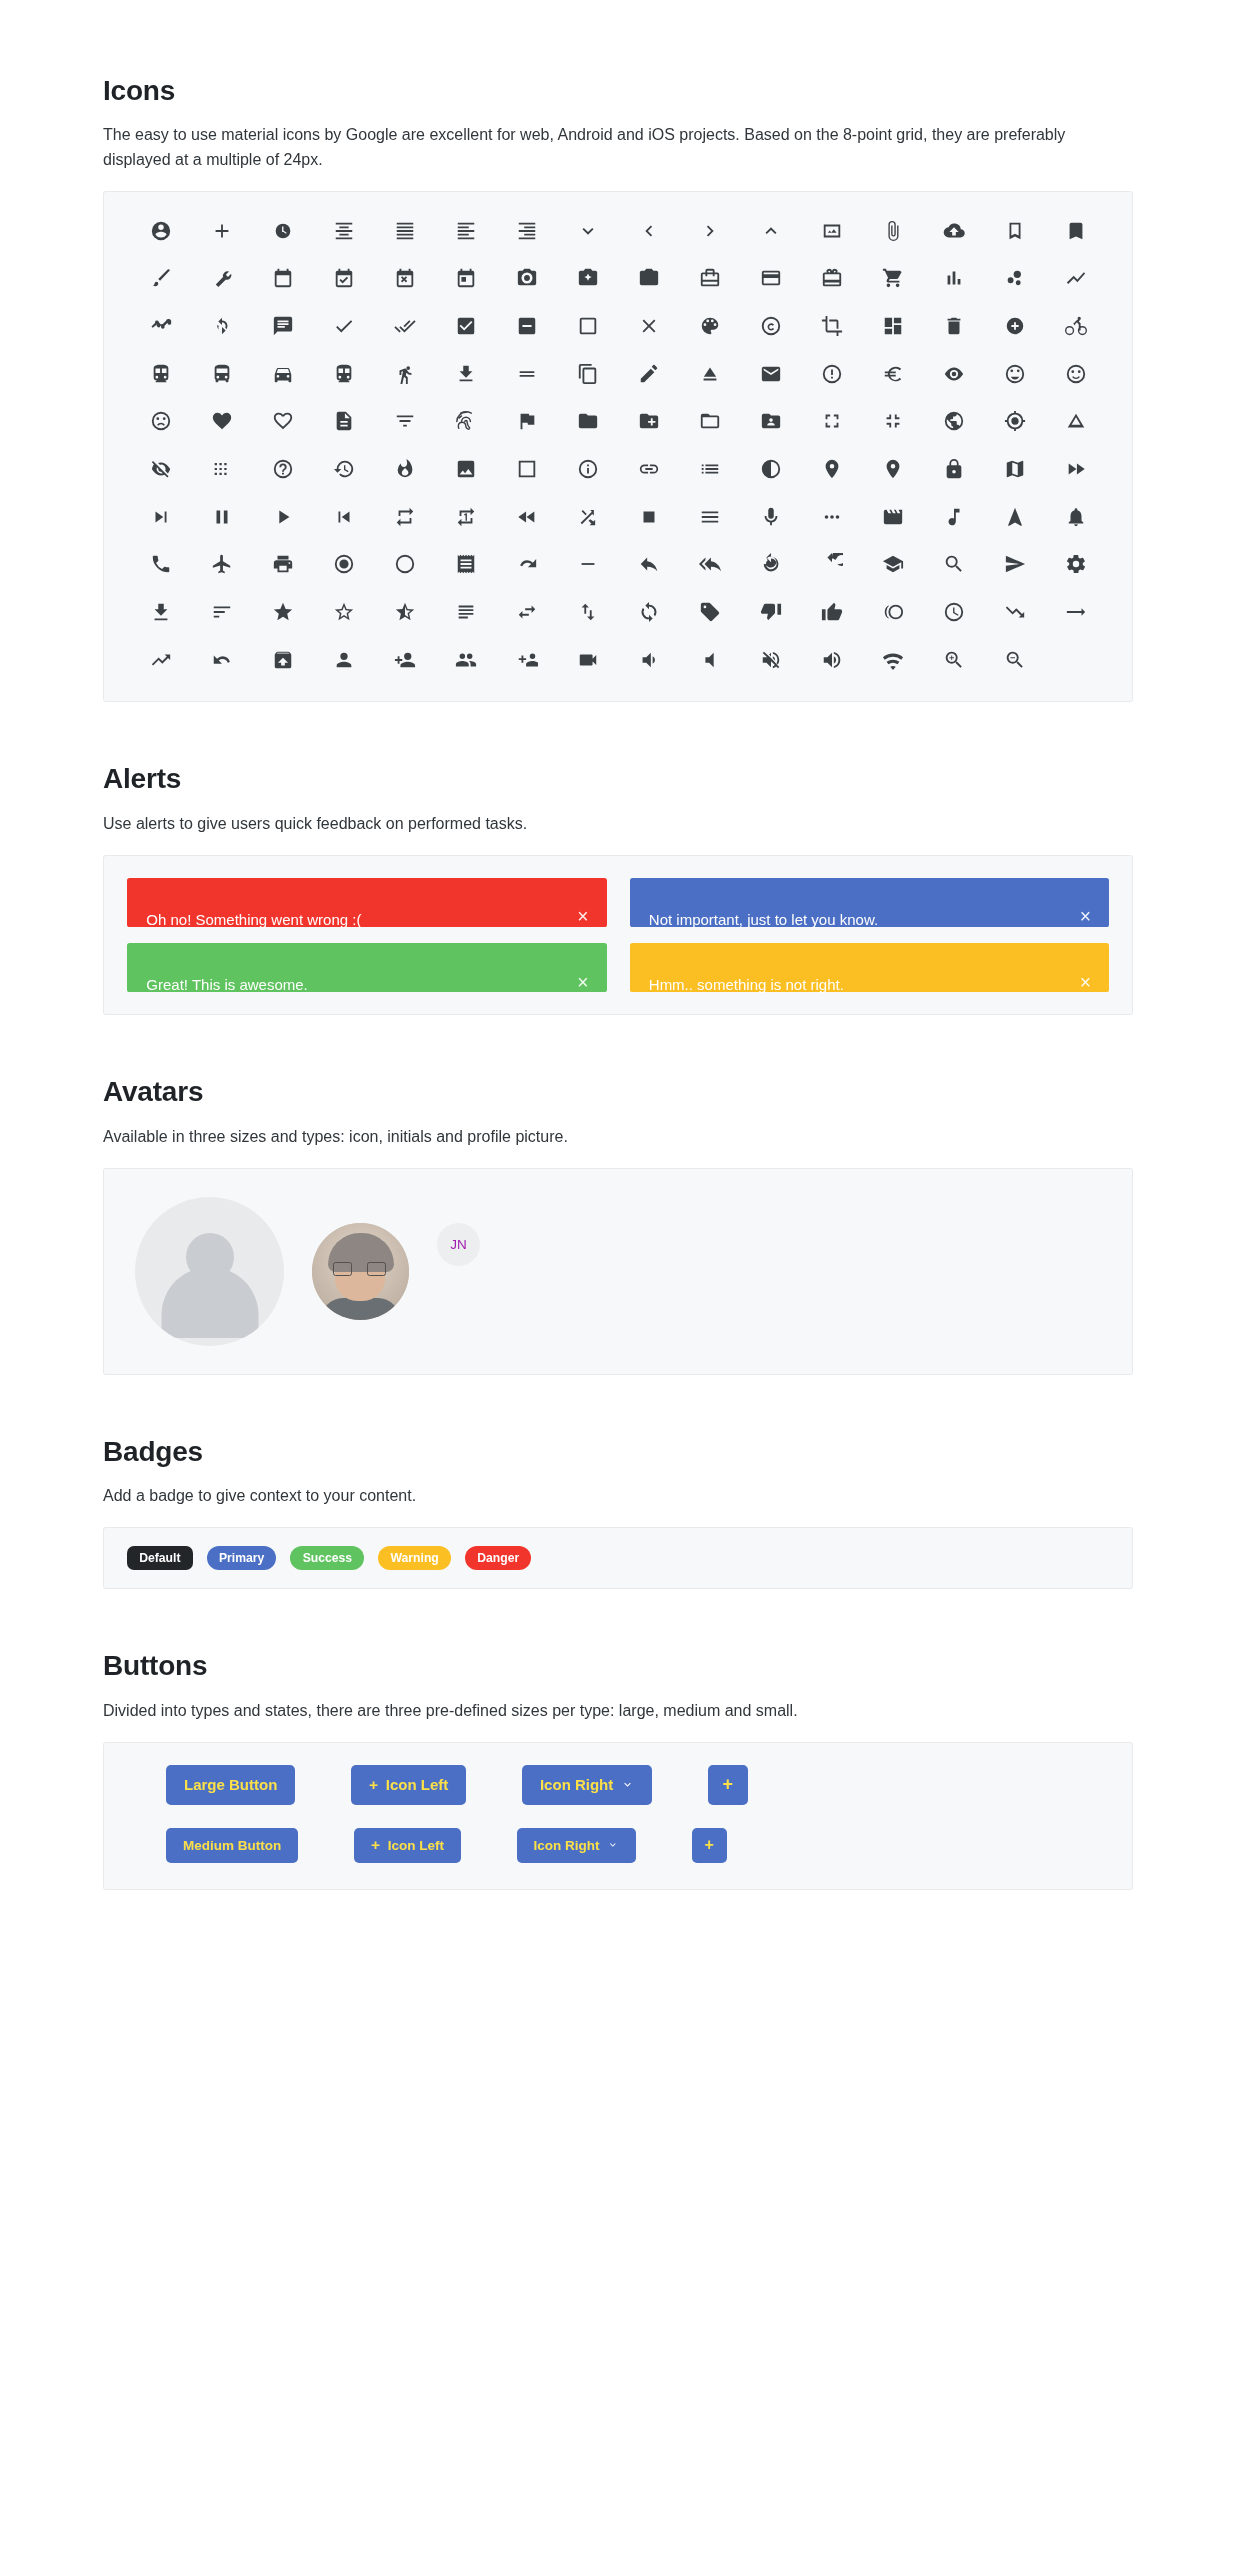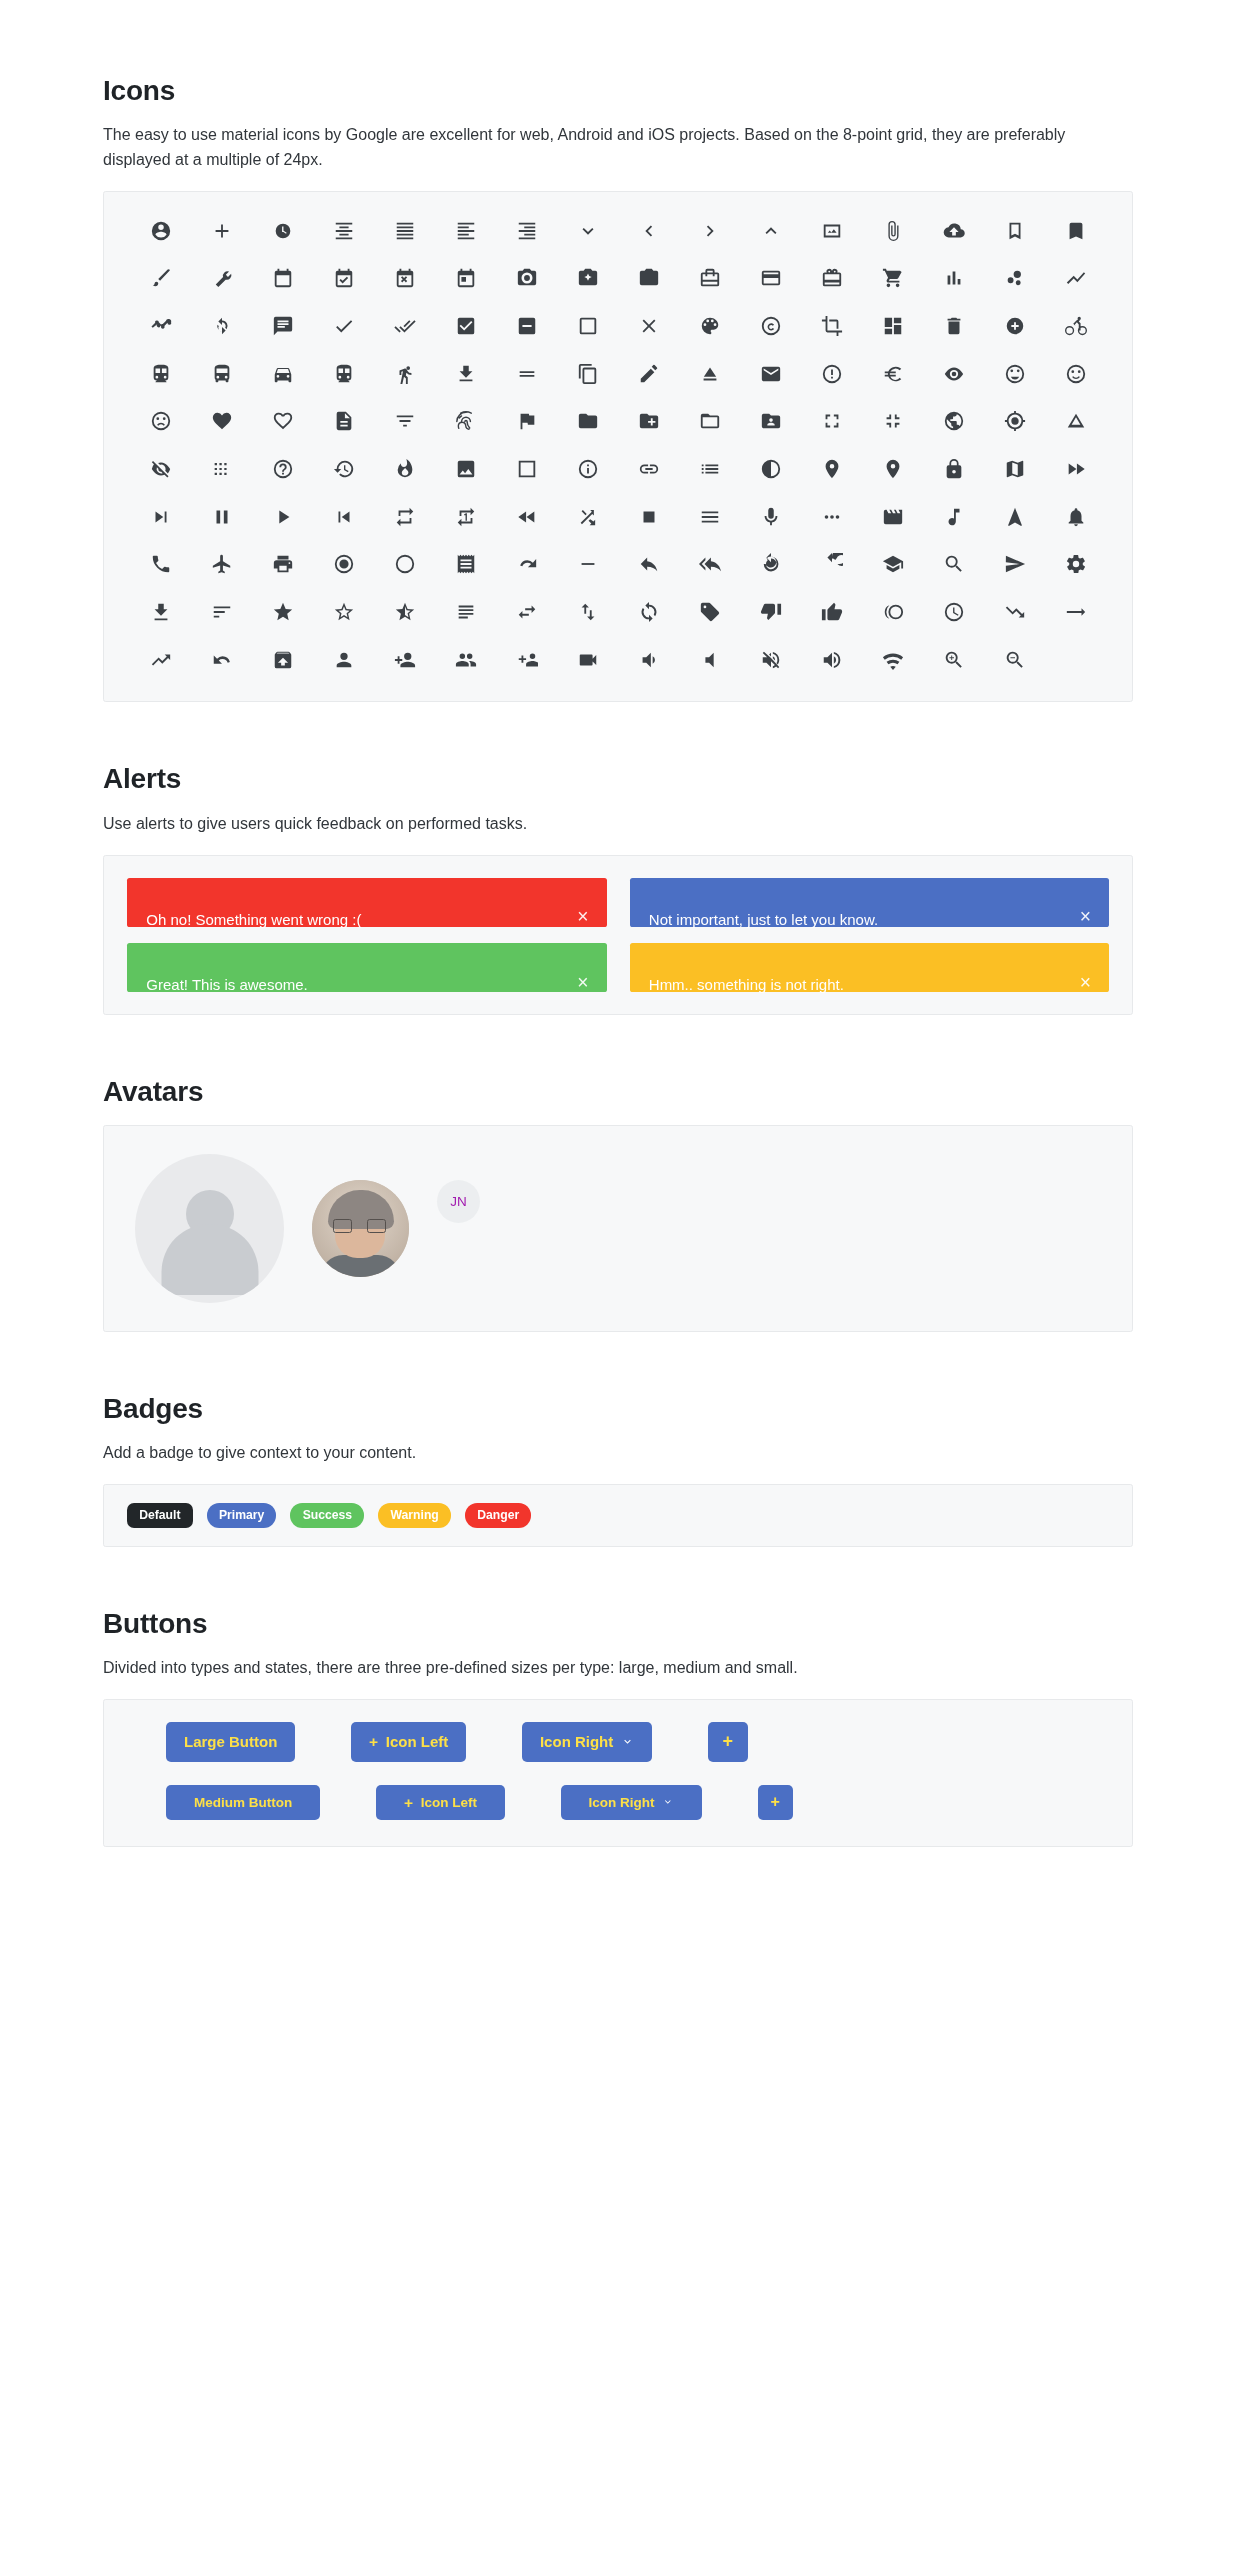--- a/index.html
+++ b/index.html
@@ -200,21 +200,21 @@
     font-weight: bold;
     display: inline-flex;
     align-items: center;
     justify-content: center;
     gap: 7.7px;
     cursor: pointer;
     white-space: nowrap;
     margin-left: 39px;
   }
   .btn-lg { height: 40px; padding: 0 18px; font-size: 15px; }
-  .btn-md { height: 35px; padding: 0 28px; font-size: 13.5px; }
+  .btn-md { height: 35px; padding: 0 17px; font-size: 13.5px; }
   .btn-lg.btn-sq { width: 40px; padding: 0; font-size: 18px; }
   .btn-md.btn-sq { width: 35px; padding: 0; font-size: 16px; }
   .btn .chev { font-size: 11.6px; line-height: 1; }
   .btn .plus { font-size: 15.5px; line-height: 1; }
 </style>
 </head>
 <body>
 
 <div class="page">
   <div class="wrap">
@@ -1043,20 +1043,21 @@
           <div class="alert alert-warning">
             <span class="alert-text">Hmm.. something is not right.</span>
             <span class="alert-close">×</span>
           </div>
         </div>
       </div>
     </section>
 
     <section class="section" id="avatars-section">
       <h2 class="section-title">Avatars</h2>
+      <p class="section-desc">Available in three sizes and types: icon, initials and profile picture.</p>
       <div class="panel">
         <div class="avatar-lg">
           <div class="head"></div>
           <div class="body"></div>
         </div>
         <div class="avatar-photo">
           <div class="ph-bg"></div>
           <div class="ph-shirt"></div>
           <div class="ph-face"></div>
           <div class="ph-hair"></div>

